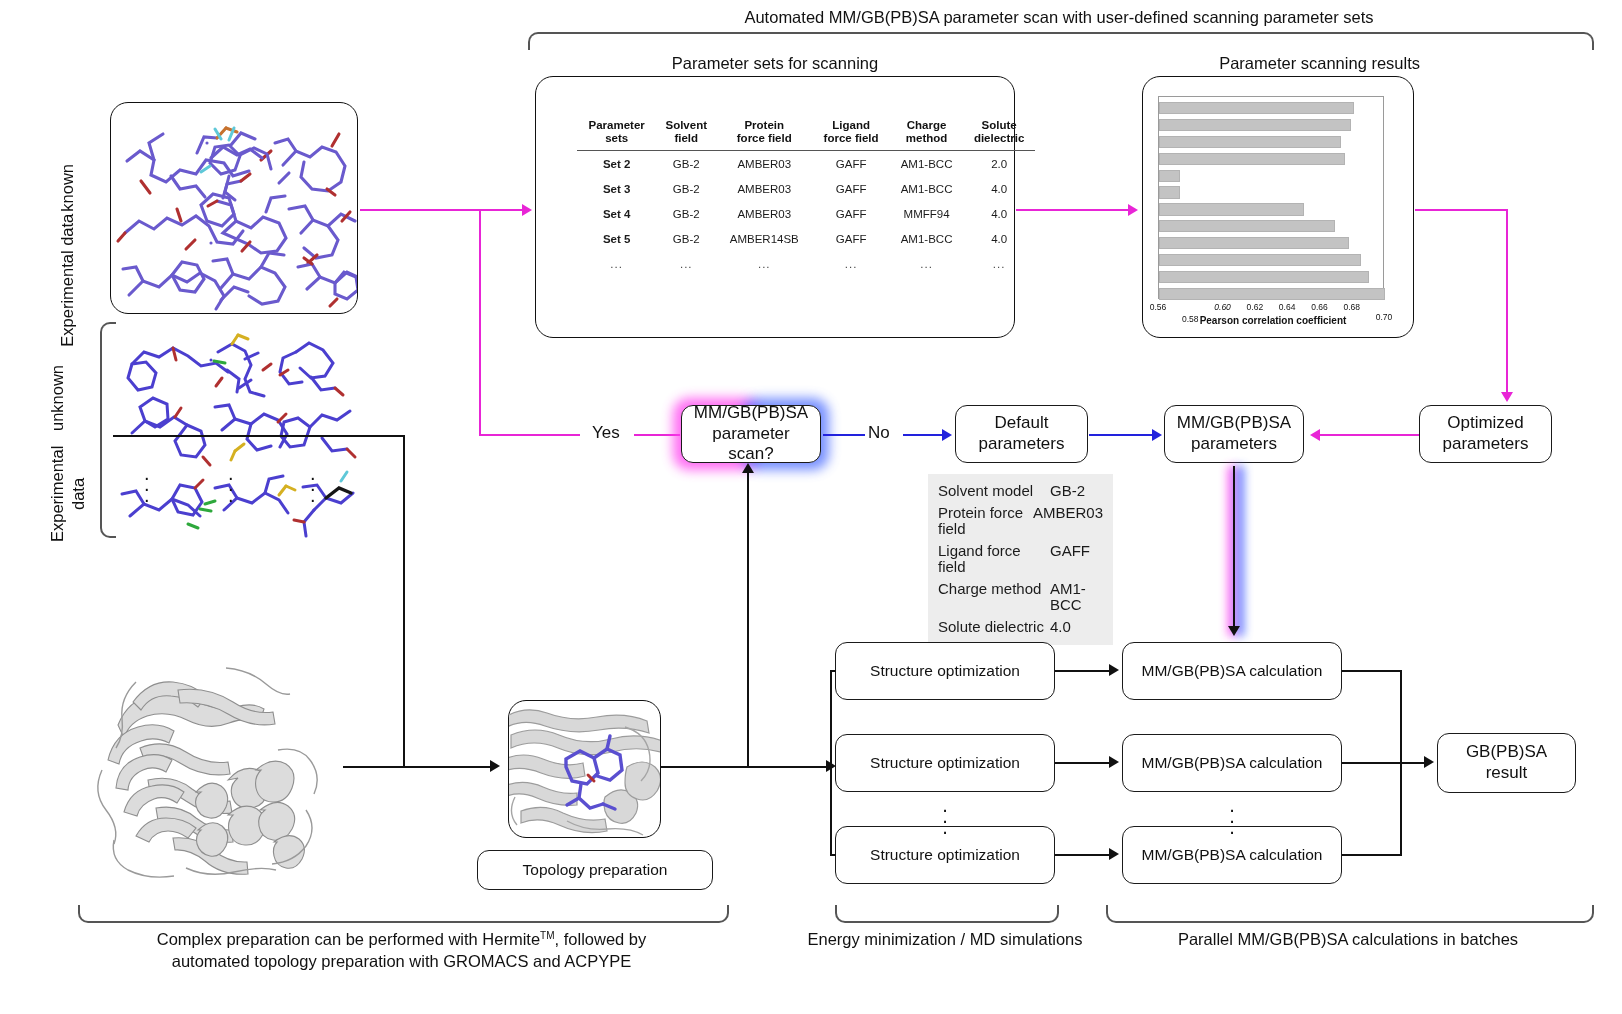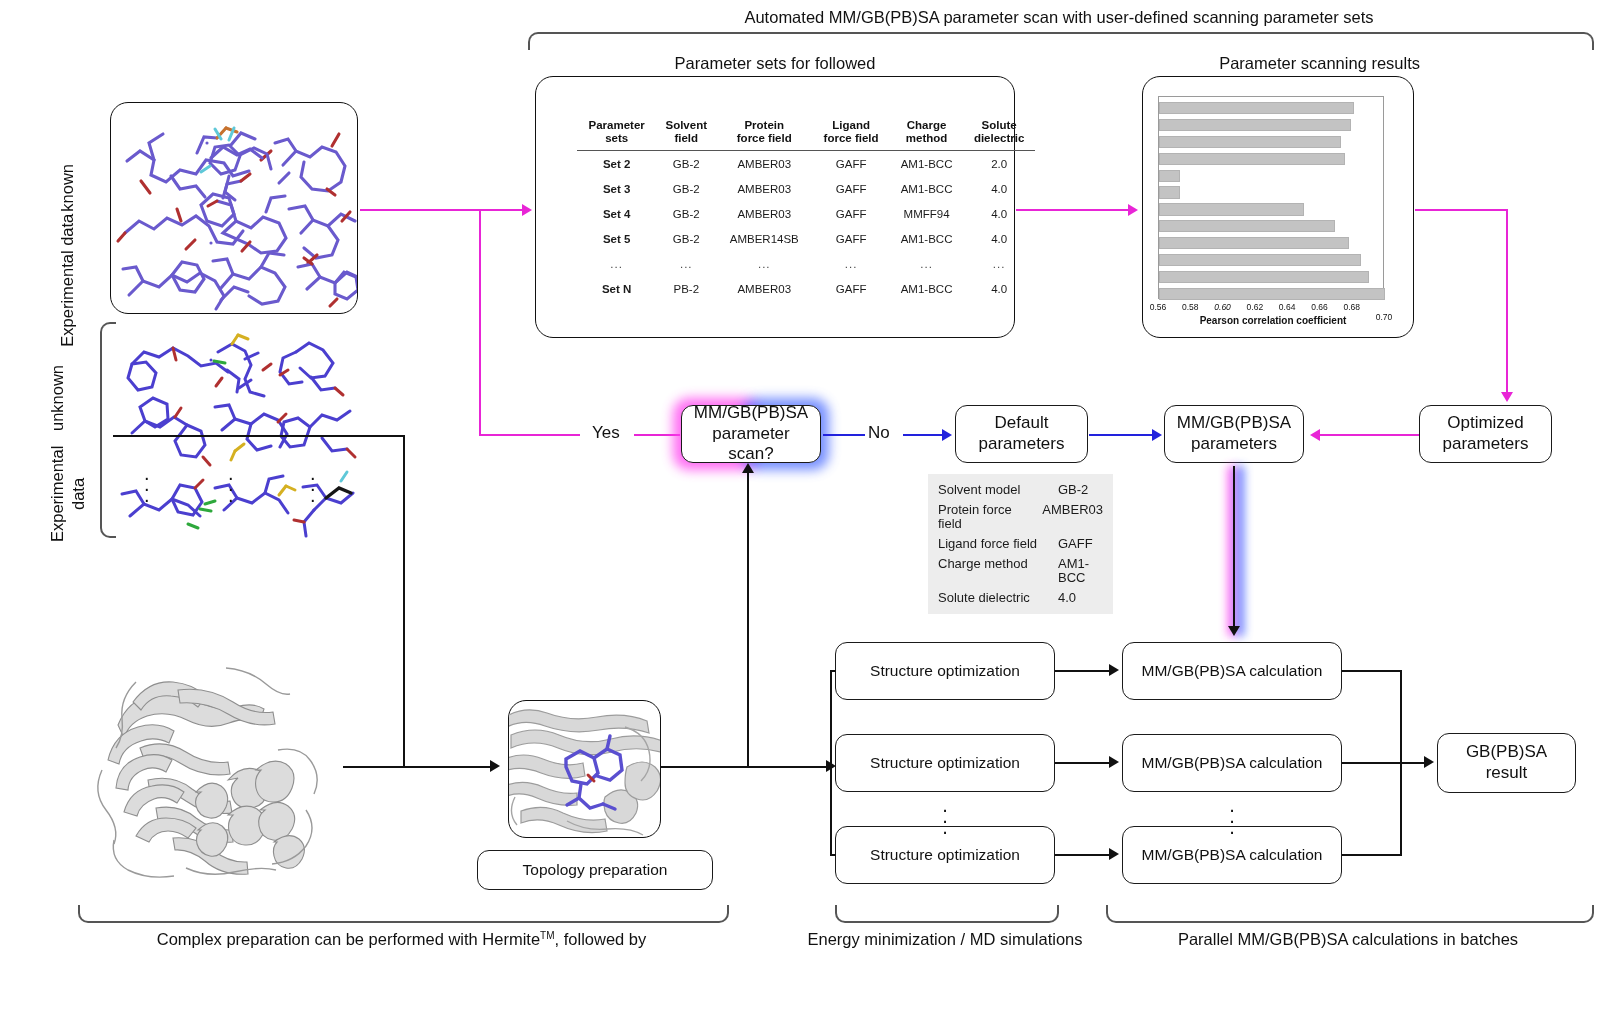--- a/index.html
+++ b/index.html
@@ -31,21 +31,21 @@
   
   table.ptab{border-collapse:collapse;font-size:11.5px;width:100%;}
   table.ptab th{font-weight:bold;font-size:11.5px;padding:2px 2px 5px;vertical-align:bottom;line-height:1.15;}
   table.ptab td{padding:6.5px 2px;text-align:center;font-size:11.5px;color:#1b1b1b;}
   table.ptab tr.hdr th{border-bottom:1.6px solid #555;}
   table.ptab td.setcell{font-weight:bold;}
   table.ptab td.dots,table.ptab th.dots{color:#444;letter-spacing:1px;}
 
   
   .greytab{background:#ededed;box-sizing:border-box;padding:6px 10px 7px 10px;}
-  .greytab .row{display:flex;font-size:13px;line-height:1.05;padding:3.2px 0;color:#1b1b1b;gap:8px;}
+  .greytab .row{display:flex;font-size:15px;line-height:1.05;padding:3.2px 0;color:#1b1b1b;}
   .greytab .k{width:112px;}
   .greytab .v{flex:1;}
 
   
   .chartbox{position:absolute;background:#fff;border:1px solid #9a9a9a;box-sizing:border-box;}
   .bar{position:absolute;background:#c3c3c3;border:1px solid #b3b3b3;box-sizing:border-box;height:11px;}
   .ticklabel{position:absolute;transform:translateX(-50%);font-size:8.5px;}
 
   
   .ln{position:absolute;background:#111;}
@@ -77,21 +77,21 @@
   .vdots{position:absolute;font-size:20px;line-height:.55;letter-spacing:0;color:#111;text-align:center;}
   .vdots span{display:block;}
   svg.molsvg{display:block;}
 </style>
 </head>
 <body>
 
 <div class="abs lbl" style="left:528px;top:8px;width:1062px;text-align:center;font-size:16.5px;">Automated MM/GB(PB)SA parameter scan with user-defined scanning parameter sets</div>
 <div class="bracketT" style="left:528px;top:32px;width:1062px;height:16px;"></div>
 
-<div class="abs lbl" style="left:535px;top:54px;width:480px;text-align:center;font-size:16.5px;">Parameter sets for followed</div>
+<div class="abs lbl" style="left:535px;top:54px;width:480px;text-align:center;font-size:16.5px;">Parameter sets for scanning</div>
 <div class="abs lbl" style="left:1140px;top:54px;width:280px;text-align:right;font-size:16.5px;">Parameter scanning results</div>
 
 <div class="abs" style="left:46px;top:150px;width:44px;height:210px;display:flex;align-items:center;justify-content:center;">
   <div class="vert" style="display:flex;gap:2px;">
     <span>Experimental data</span>
     <span>known</span>
   </div>
 </div>
 <div class="abs" style="left:46px;top:365px;width:44px;height:190px;display:flex;align-items:center;justify-content:center;">
   <div class="vert" style="display:flex;gap:2px;">
@@ -383,28 +383,20 @@
         <td>4.0</td>
       </tr>
       <tr>
         <td class="dots">...</td>
         <td class="dots">...</td>
         <td class="dots">...</td>
         <td class="dots">...</td>
         <td class="dots">...</td>
         <td class="dots">...</td>
       </tr>
-      <tr>
-        <td class="setcell">Set N</td>
-        <td>PB-2</td>
-        <td>AMBER03</td>
-        <td>GAFF</td>
-        <td>AM1-BCC</td>
-        <td>4.0</td>
-      </tr>
     </tbody>
   </table>
 </div>
 
 <div class="panel" style="position:absolute;left:1142px;top:76px;width:272px;height:262px;"></div>
 <div class="chartbox" style="left:1158px;top:96px;width:226px;height:203px;">
   <div id="bars" style="position:absolute;inset:0;">
       <div class="bar" style="left: 0px; width: 195.329px; height: 12.18px; top: 4.87583px; background: rgb(195, 195, 195);"></div>
       <div class="bar" style="left: 0px; width: 192.1px; height: 12.18px; top: 21.7925px; background: rgb(195, 195, 195);"></div>
       <div class="bar" style="left: 0px; width: 182.414px; height: 12.18px; top: 38.7092px; background: rgb(195, 195, 195);"></div>
@@ -414,21 +406,21 @@
       <div class="bar" style="left: 0px; width: 145.286px; height: 12.18px; top: 106.376px; background: rgb(195, 195, 195);"></div>
       <div class="bar" style="left: 0px; width: 175.957px; height: 12.18px; top: 123.293px; background: rgb(195, 195, 195);"></div>
       <div class="bar" style="left: 0px; width: 190.486px; height: 12.18px; top: 140.209px; background: rgb(195, 195, 195);"></div>
       <div class="bar" style="left: 0px; width: 201.786px; height: 12.18px; top: 157.126px; background: rgb(195, 195, 195);"></div>
       <div class="bar" style="left: 0px; width: 209.857px; height: 12.18px; top: 174.042px; background: rgb(195, 195, 195);"></div>
       <div class="bar" style="left: 0px; width: 226px; height: 12.18px; top: 190.959px; background: rgb(195, 195, 195);"></div>
     </div>
 </div>
 <div id="xticks" style="position:absolute;left:1158px;top:302px;width:226px;height:14px;">
     <div class="ticklabel" style="left: 0px; top: 0px;">0.56</div>
-    <div class="ticklabel" style="left: 32.2857px; top: 0px;">0.58</div>
+    <div class="ticklabel" style="left: 32.2857px; top: 12px;">0.58</div>
     <div class="ticklabel" style="left: 64.5714px; top: 0px; font-style: italic;">0.60</div>
     <div class="ticklabel" style="left: 96.8571px; top: 0px;">0.62</div>
     <div class="ticklabel" style="left: 129.143px; top: 0px;">0.64</div>
     <div class="ticklabel" style="left: 161.429px; top: 0px;">0.66</div>
     <div class="ticklabel" style="left: 193.714px; top: 0px;">0.68</div>
     <div class="ticklabel" style="left: 226px; top: 10px;">0.70</div>
   </div>
 <div class="abs" style="left:1148px;top:315px;width:250px;text-align:center;font-size:10px;font-weight:bold;">Pearson correlation coefficient</div>
 
 <div class="ln h pink" style="left:360px;top:209px;width:120px;"></div>
@@ -649,19 +641,20 @@
 <div class="node" style="position:absolute;left:1437px;top:733px;width:139px;height:60px;flex-direction:column;">
   <div>GB(PB)SA</div>
   <div>result</div>
 </div>
 
 <div class="bracketB" style="left:78px;top:905px;width:647px;height:16px;"></div>
 <div class="abs cap" style="left:78px;top:928px;width:647px;">
   <div>
     <span>Complex preparation can be performed with Hermite</span><sup style="font-size:10px;">TM</sup><span>, followed by</span>
   </div>
+  <div>automated topology preparation with GROMACS and ACPYPE</div>
 </div>
 
 <div class="bracketB" style="left:835px;top:905px;width:220px;height:16px;"></div>
 <div class="abs cap" style="left:790px;top:928px;width:310px;">Energy minimization / MD simulations</div>
 
 <div class="bracketB" style="left:1106px;top:905px;width:484px;height:16px;"></div>
 <div class="abs cap" style="left:1106px;top:928px;width:484px;">Parallel MM/GB(PB)SA calculations in batches</div>
 
 </body></html>

